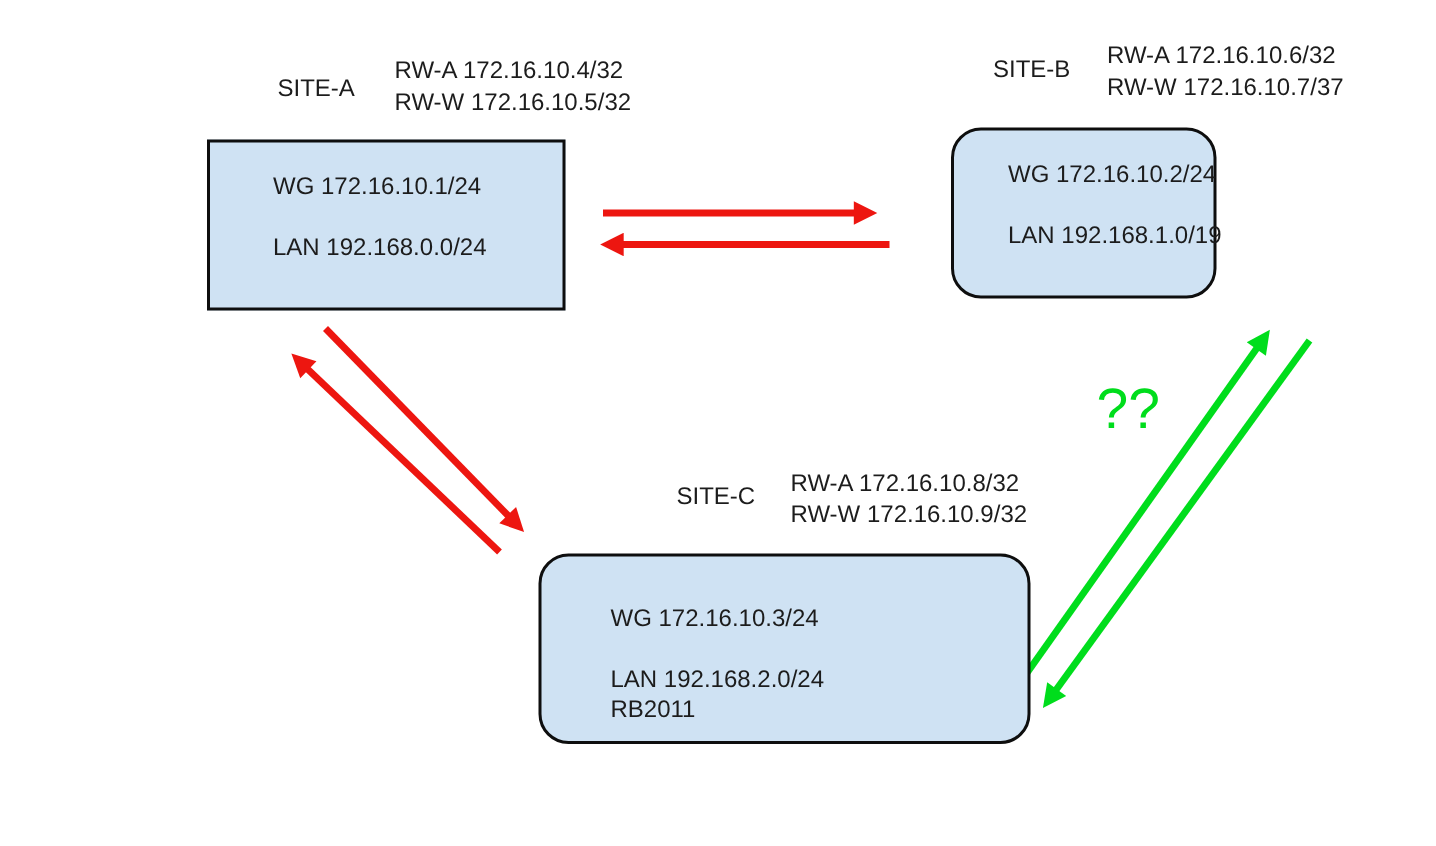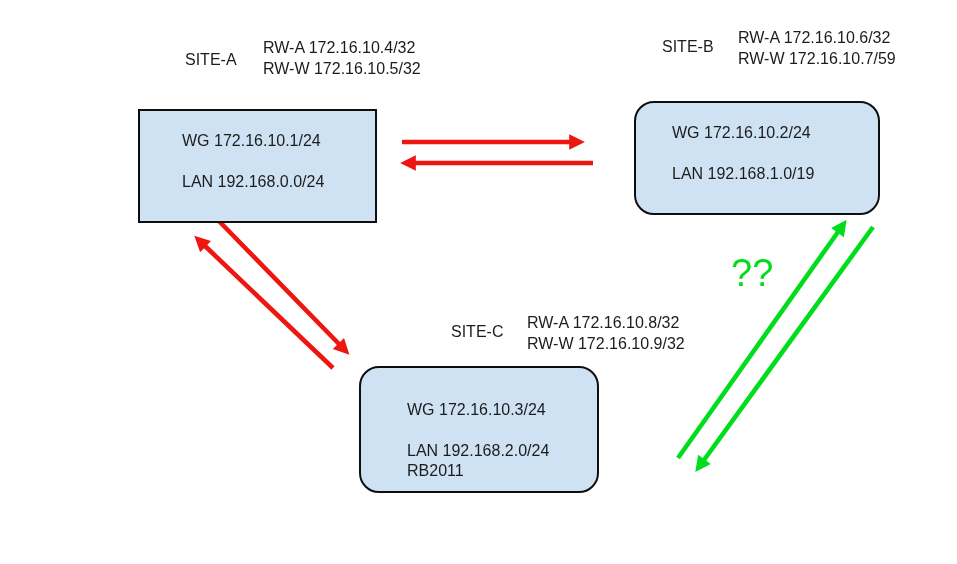--- a/index.html
+++ b/index.html
@@ -17,26 +17,25 @@
   .site-label { font-size: 16px; line-height: 19px; white-space: nowrap; }
   .rw-block { font-size: 16px; line-height: 21px; white-space: nowrap; }
   .box {
     position: absolute;
     box-sizing: border-box;
     background: var(--box-fill, #cfe2f3);
     border: 2px solid var(--box-border, #0e0e0e);
     font-size: 16px;
     line-height: 20px;
     white-space: nowrap;
-    margin-top: 16px;
   }
   .box .wg-line { margin-bottom: 21px; }
   .box-a { left: 138px; top: 93px;  width: 239px; height: 114px; padding: 20px 0 0 42px; }
-  .box-b { left: 634px; top: 85px;  width: 246px; height: 114px; padding: 20px 0 0 36px; border-radius: 20px; }
-  .box-c { left: 359px; top: 350px; width: 240px; height: 127px; padding: 32px 0 0 46px; border-radius: 20px; }
+  .box-b { left: 634px; top: 85px;  width: 177px; height: 114px; padding: 20px 0 0 36px; border-radius: 20px; }
+  .box-c { left: 359px; top: 369px; width: 328px; height: 127px; padding: 32px 0 0 46px; border-radius: 20px; }
   .label-a { left: 185px; top: 50px; }
   .label-b { left: 662px; top: 37px; }
   .label-c { left: 451px; top: 322px; text-align: right; }
   .rw-a { left: 263px; top: 37px; }
   .rw-b { left: 738px; top: 27px; }
   .rw-c { left: 527px; top: 312px; }
   .question-label {
     left: 731px; top: 253px;
     font-size: 38px;
     line-height: 40px;
@@ -74,21 +73,21 @@
     <div>RW-W 172.16.10.5/32</div>
   </div>
   <div class="box box-a">
     <div class="wg-line">WG 172.16.10.1/24</div>
     <div>LAN 192.168.0.0/24</div>
   </div>
 
   <div class="abs site-label label-b">SITE-B</div>
   <div class="abs rw-block rw-b">
     <div>RW-A 172.16.10.6/32</div>
-    <div>RW-W 172.16.10.7/59</div>
+    <div>RW-W 172.16.10.7/37</div>
   </div>
   <div class="box box-b">
     <div class="wg-line">WG 172.16.10.2/24</div>
     <div>LAN 192.168.1.0/19</div>
   </div>
 
   <div class="abs site-label label-c">SITE-C</div>
   <div class="abs rw-block rw-c">
     <div>RW-A 172.16.10.8/32</div>
     <div>RW-W 172.16.10.9/32</div>

